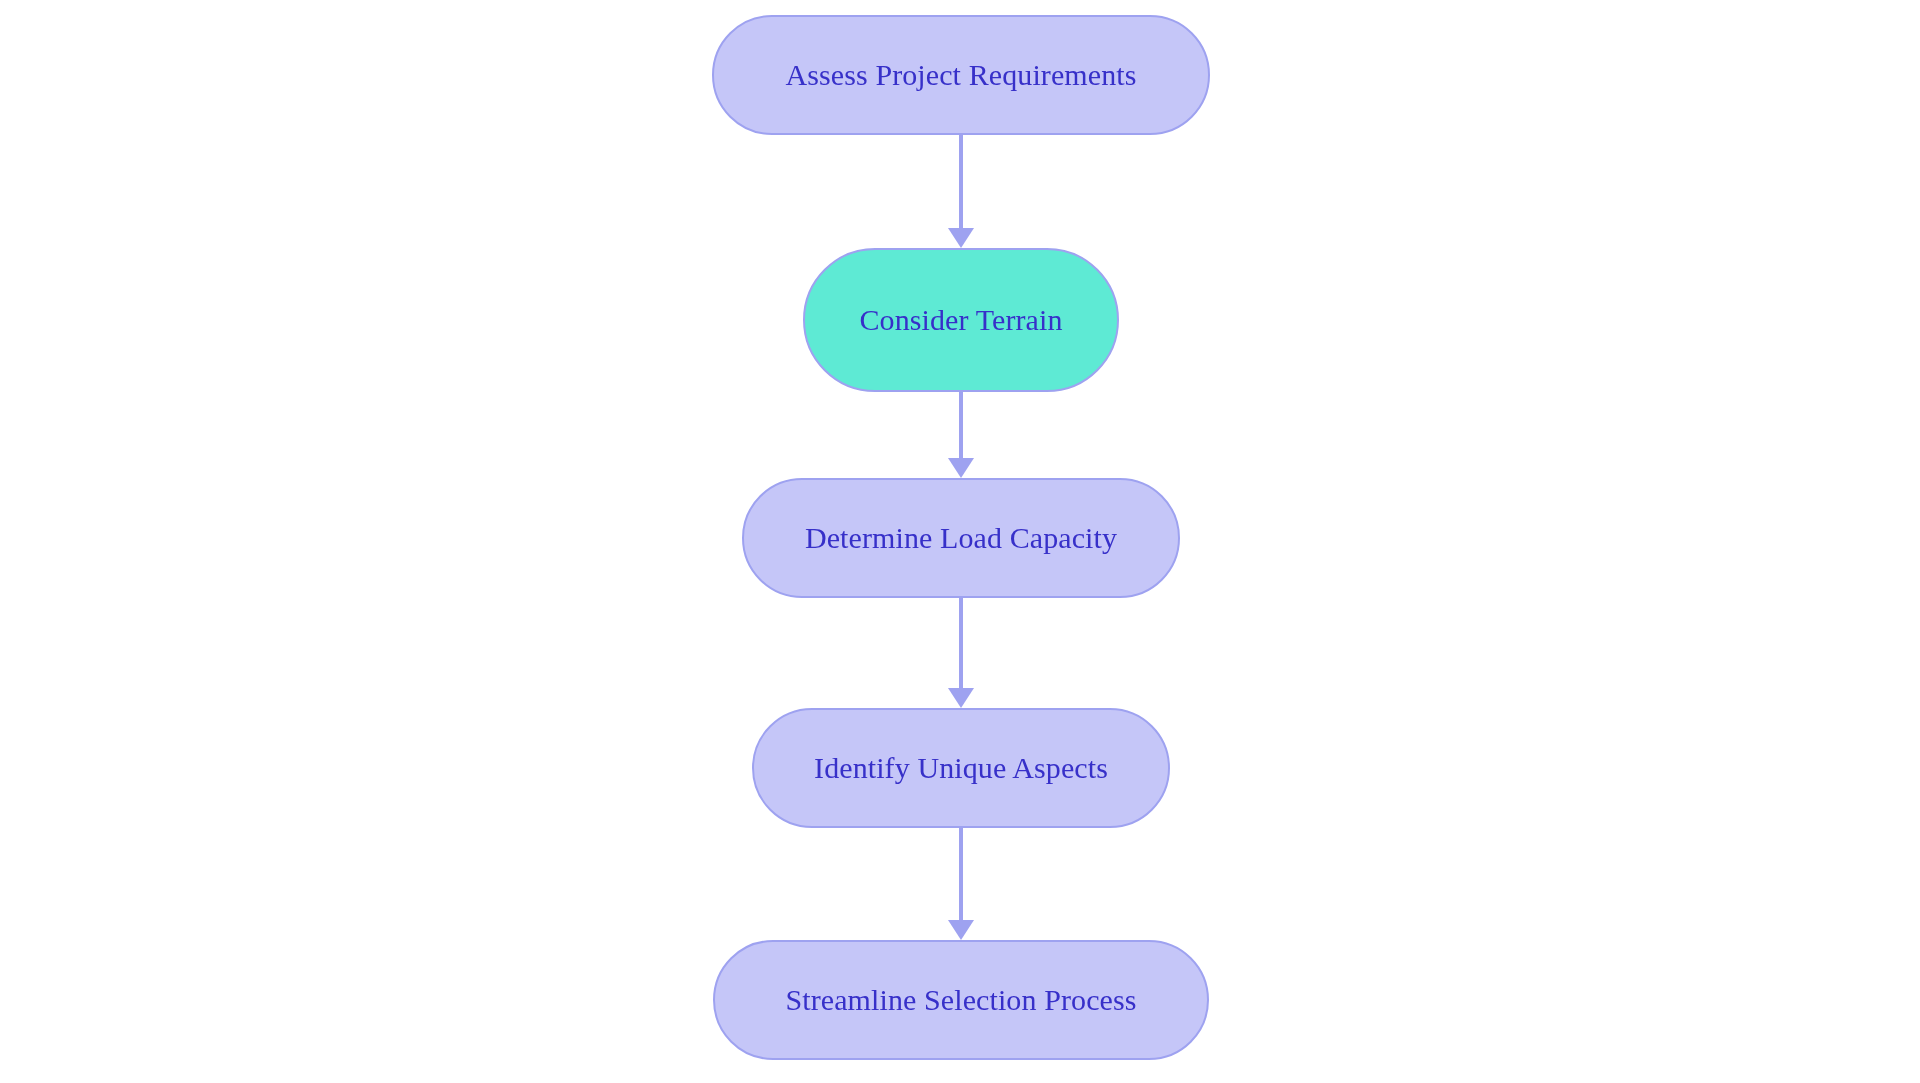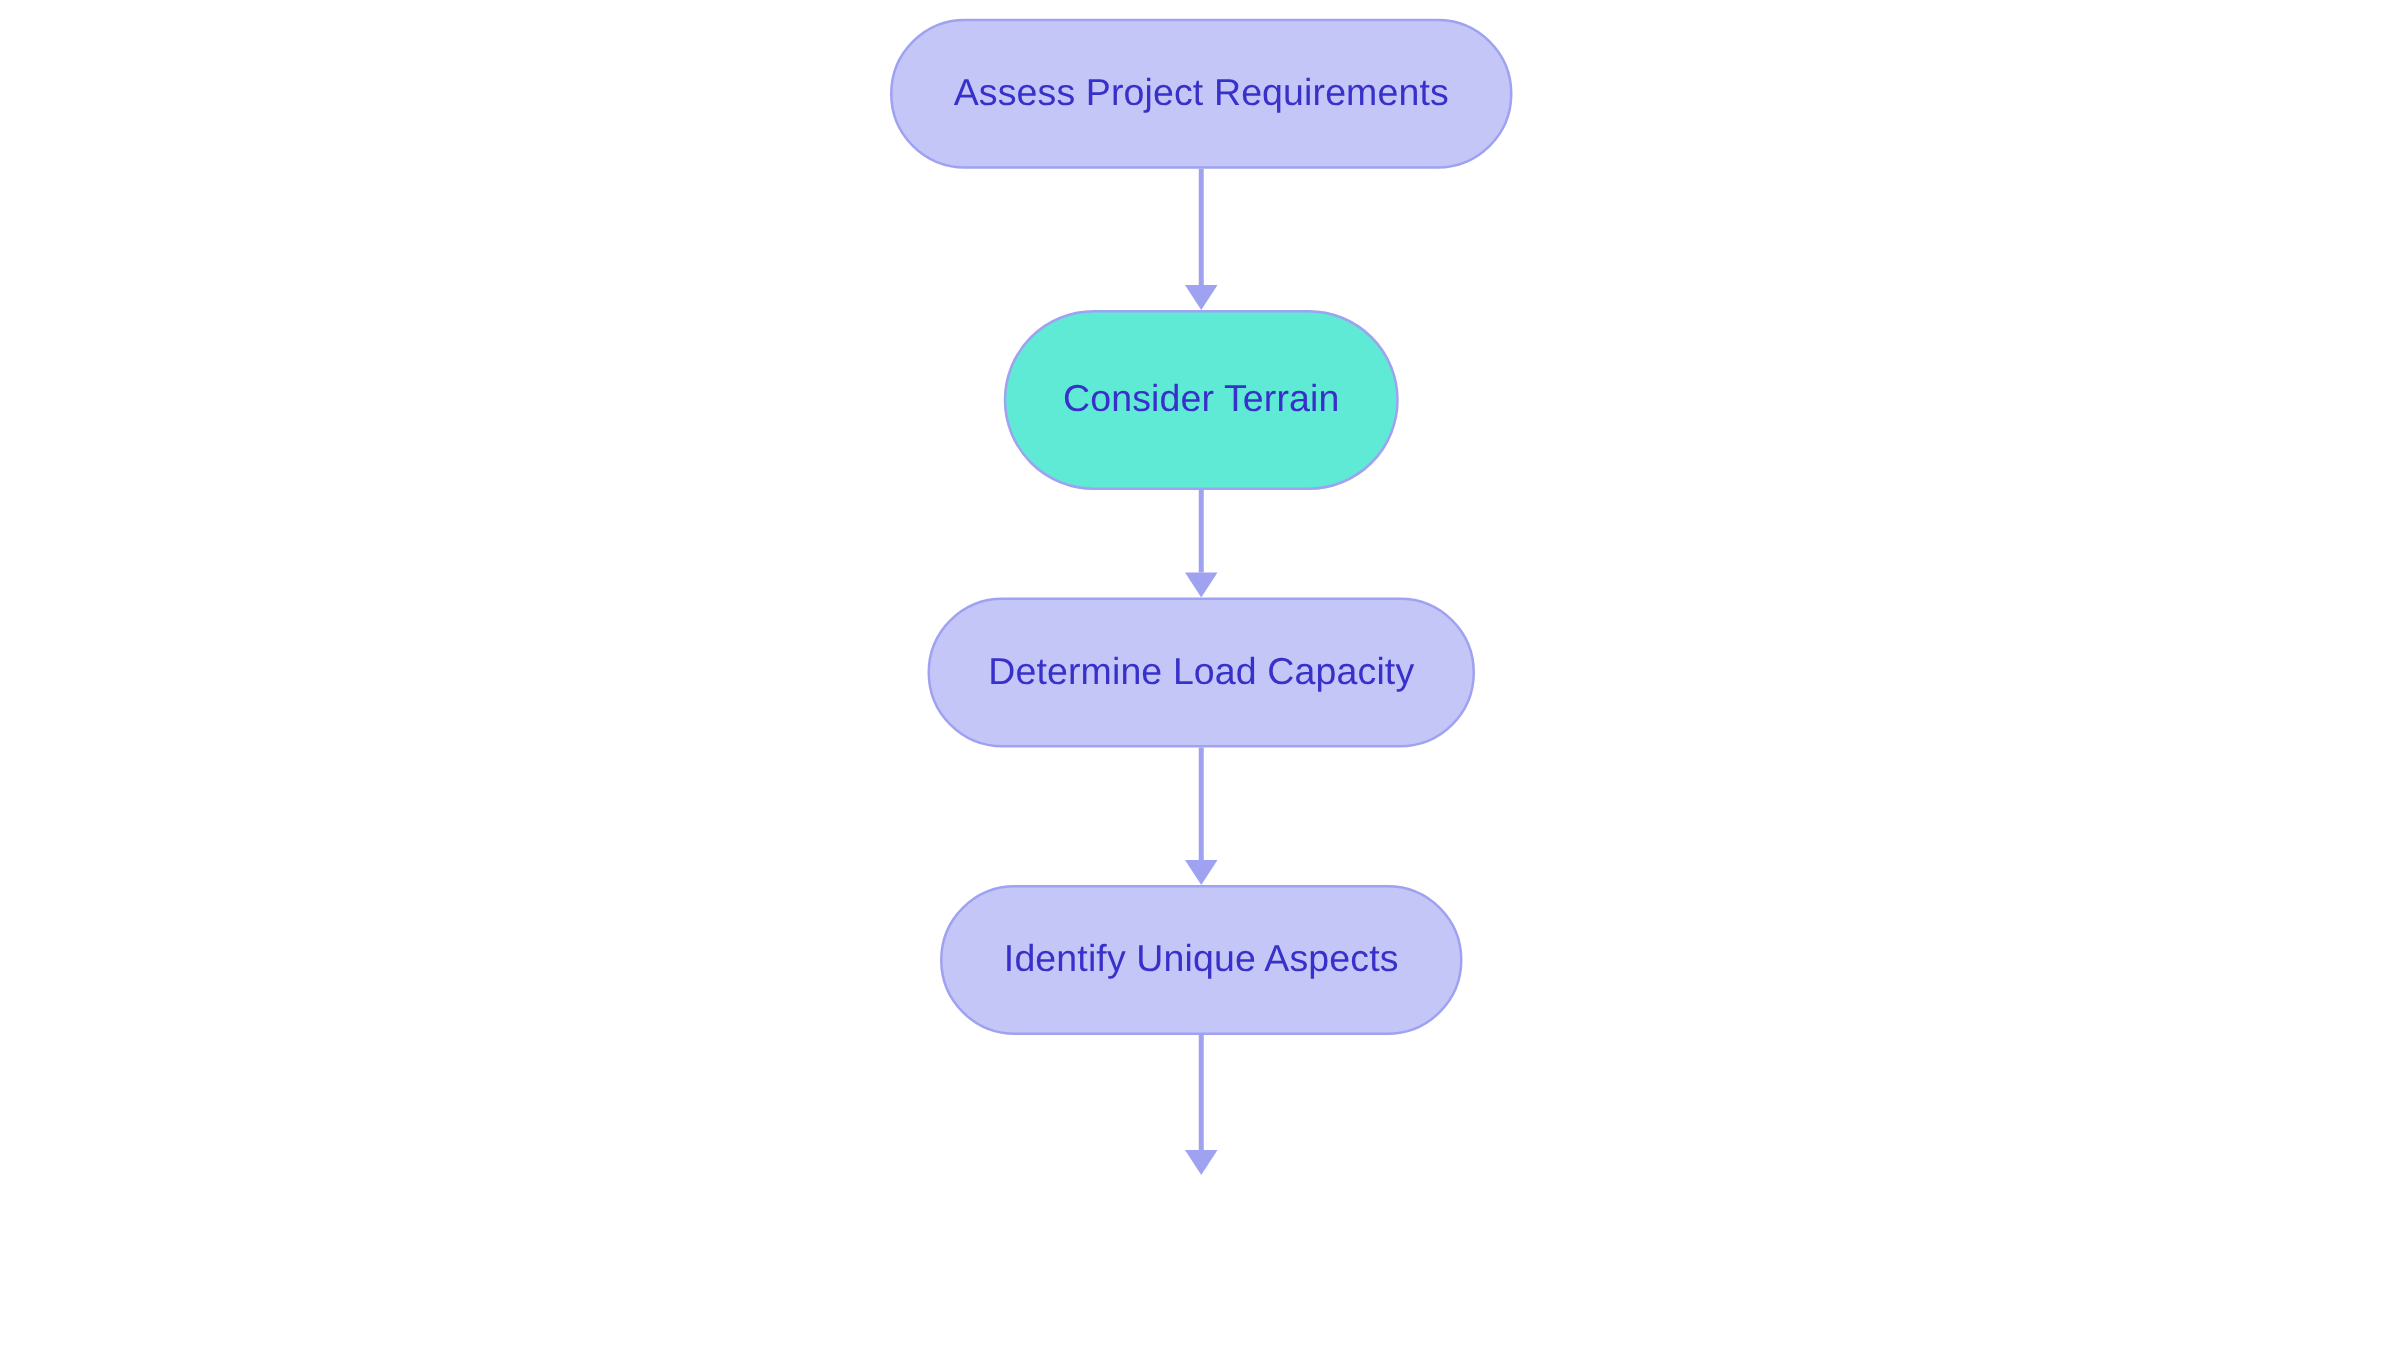--- a/index.html
+++ b/index.html
@@ -10,20 +10,21 @@
     background: #ffffff;
     font-family: "Liberation Sans", sans-serif;
     overflow: hidden;
   }
 
   #flowchart-canvas {
     position: relative;
     width: 1920px;
     height: 1083px;
     background: #ffffff;
+    font-family: Liberation Serif, serif;
   }
 
   
   #connector-layer {
     position: absolute;
     left: 0;
     top: 0;
     width: 1920px;
     height: 1083px;
     z-index: 1;
@@ -88,15 +89,18 @@
       </div>
       <div class="flow-node" style="left: 803px; top: 248px; width: 316px; height: 144px; background: #5eead4; border-color: rgb(158, 162, 240); border-width: 2px;">
         <span class="flow-node-label" style="color: rgb(55, 48, 201); font-size: 30px;">Consider Terrain</span>
       </div>
       <div class="flow-node" style="left: 752px; top: 708px; width: 418px; height: 120px; background: rgb(197, 198, 248); border-color: rgb(158, 162, 240); border-width: 2px;">
         <span class="flow-node-label" style="color: rgb(55, 48, 201); font-size: 30px;">Identify Unique Aspects</span>
       </div>
       <div class="flow-node" style="left: 742px; top: 478px; width: 438px; height: 120px; background: rgb(197, 198, 248); border-color: rgb(158, 162, 240); border-width: 2px;">
         <span class="flow-node-label" style="color: rgb(55, 48, 201); font-size: 30px;">Determine Load Capacity</span>
       </div>
+      <div class="flow-node" style="left: 713px; top: 940px; width: 496px; height: 120px; background: rgb(197, 198, 248); border-color: rgb(158, 162, 240); border-width: 2px;">
+        <span class="flow-node-label" style="color: rgb(55, 48, 201); font-size: 30px;">Streamline Selection Process</span>
+      </div>
     </div>
 
 </div>
 
 </body></html>

